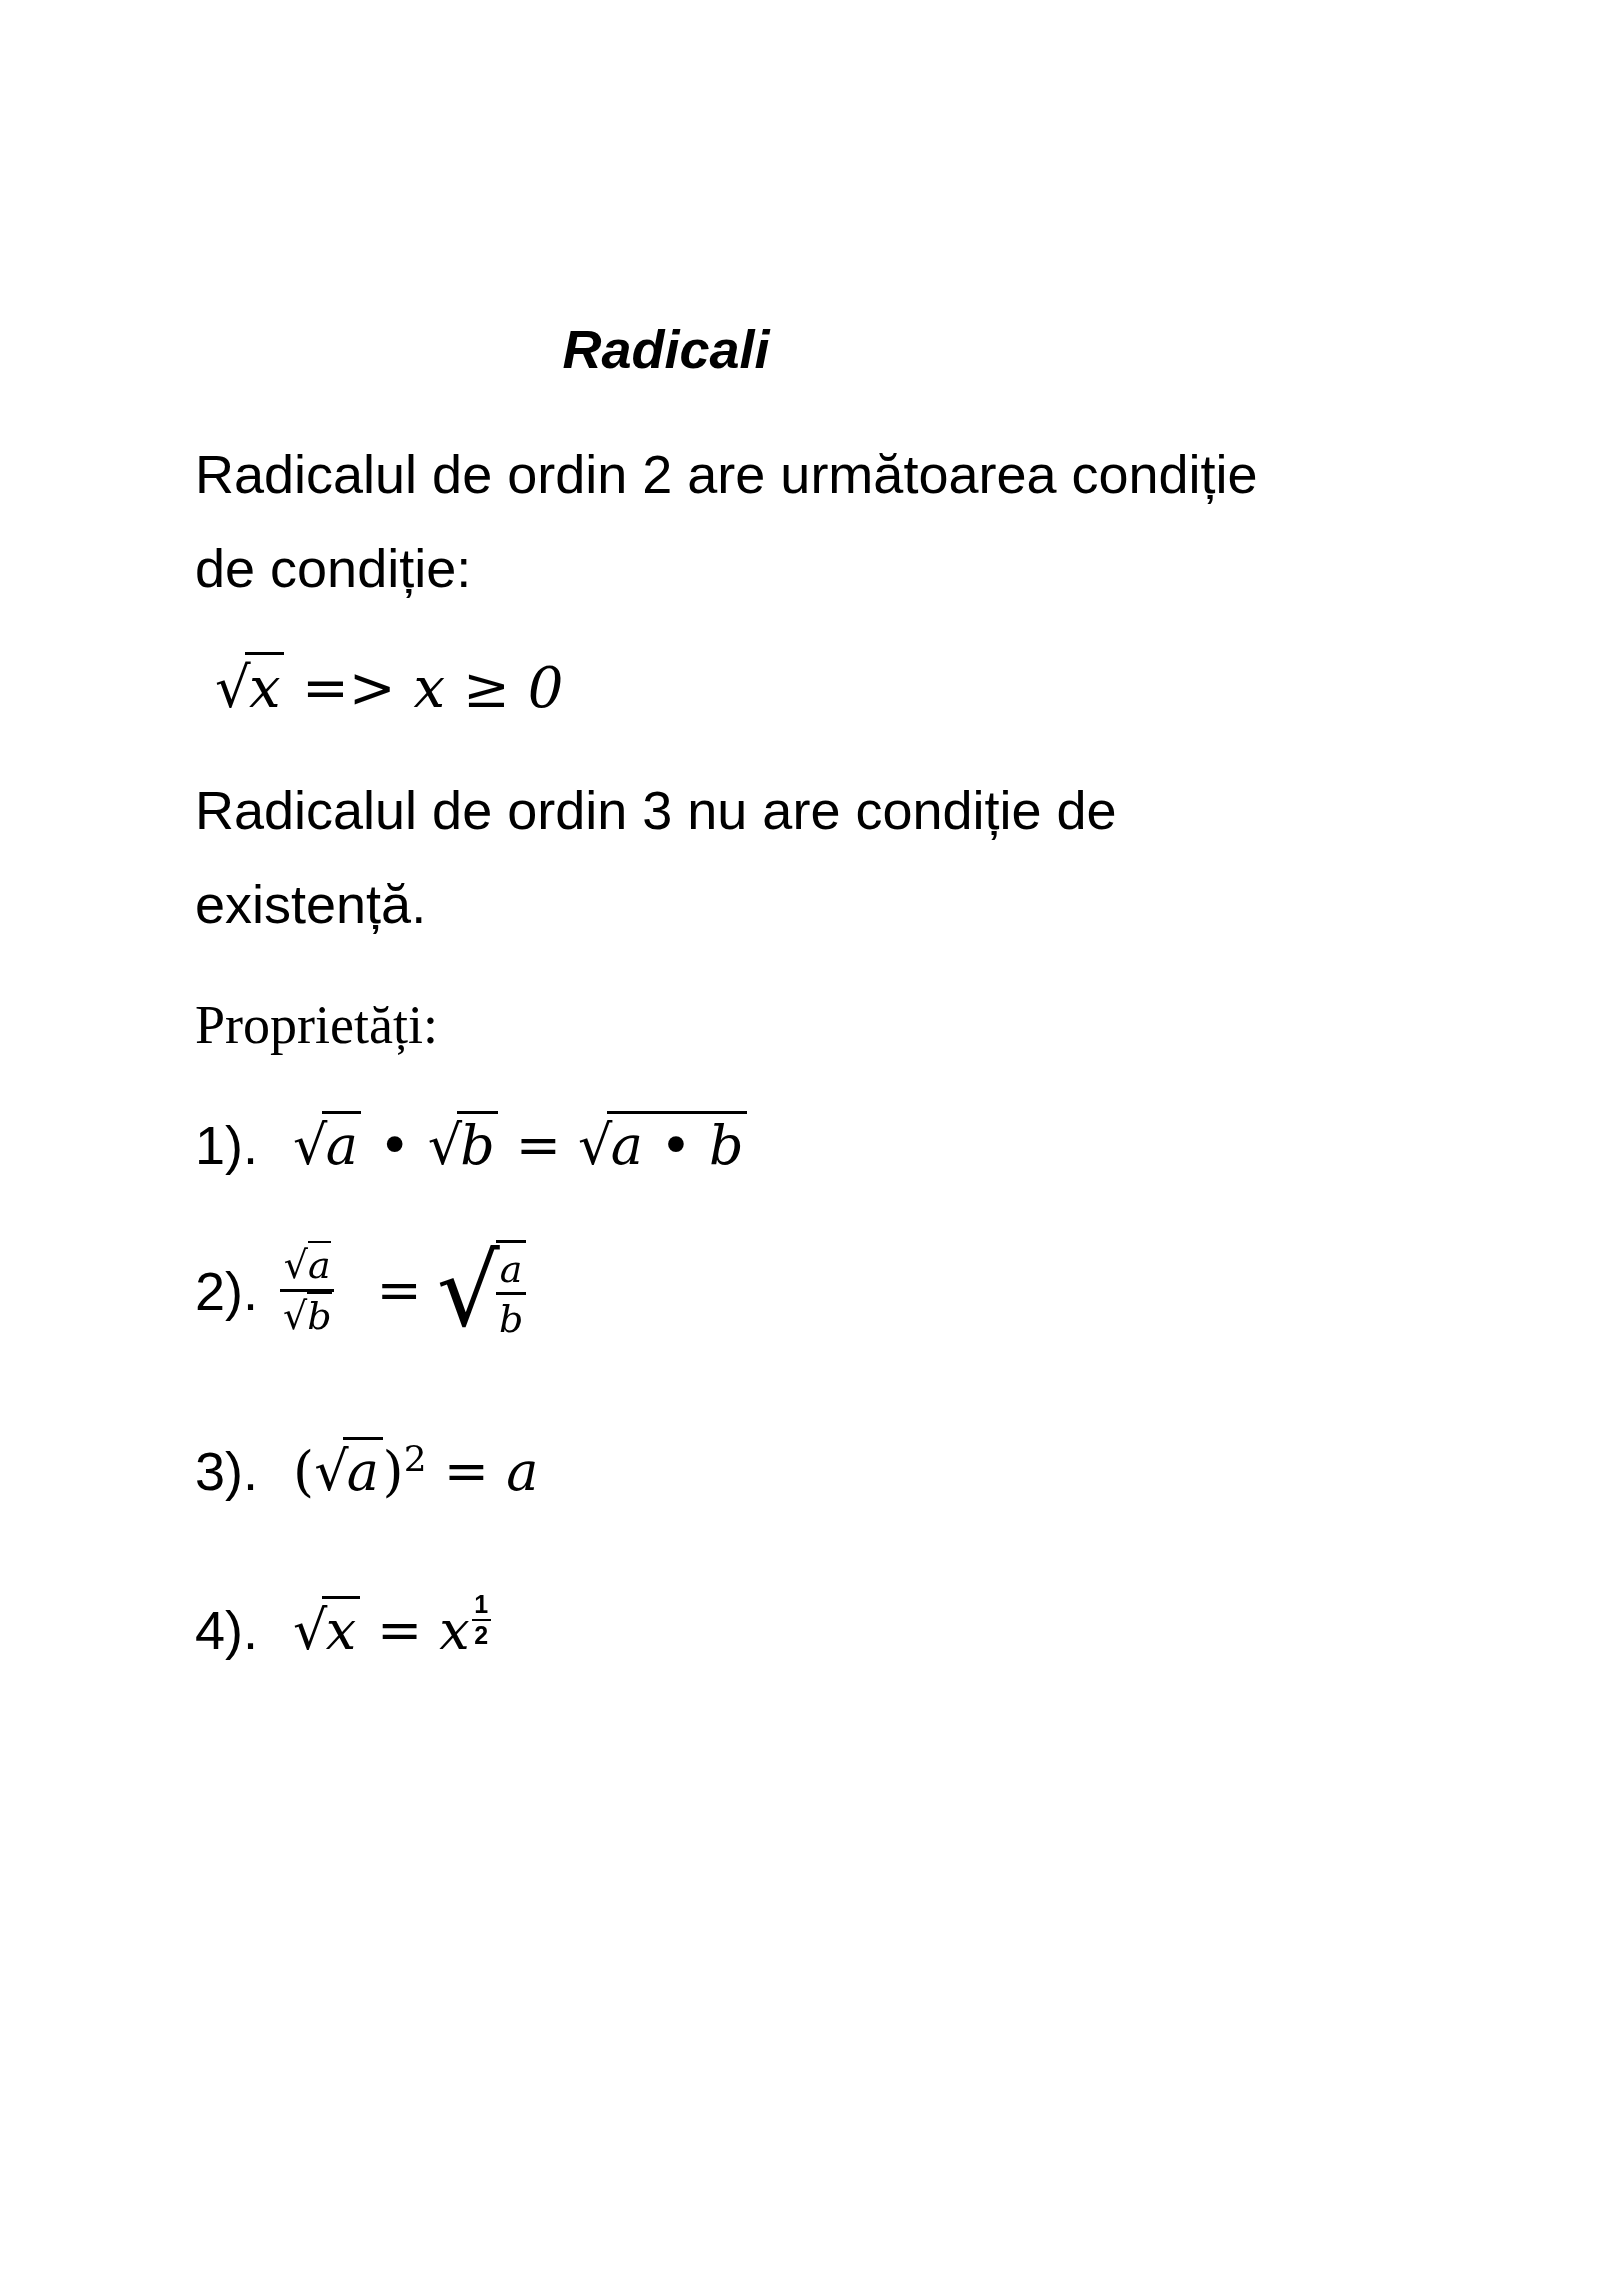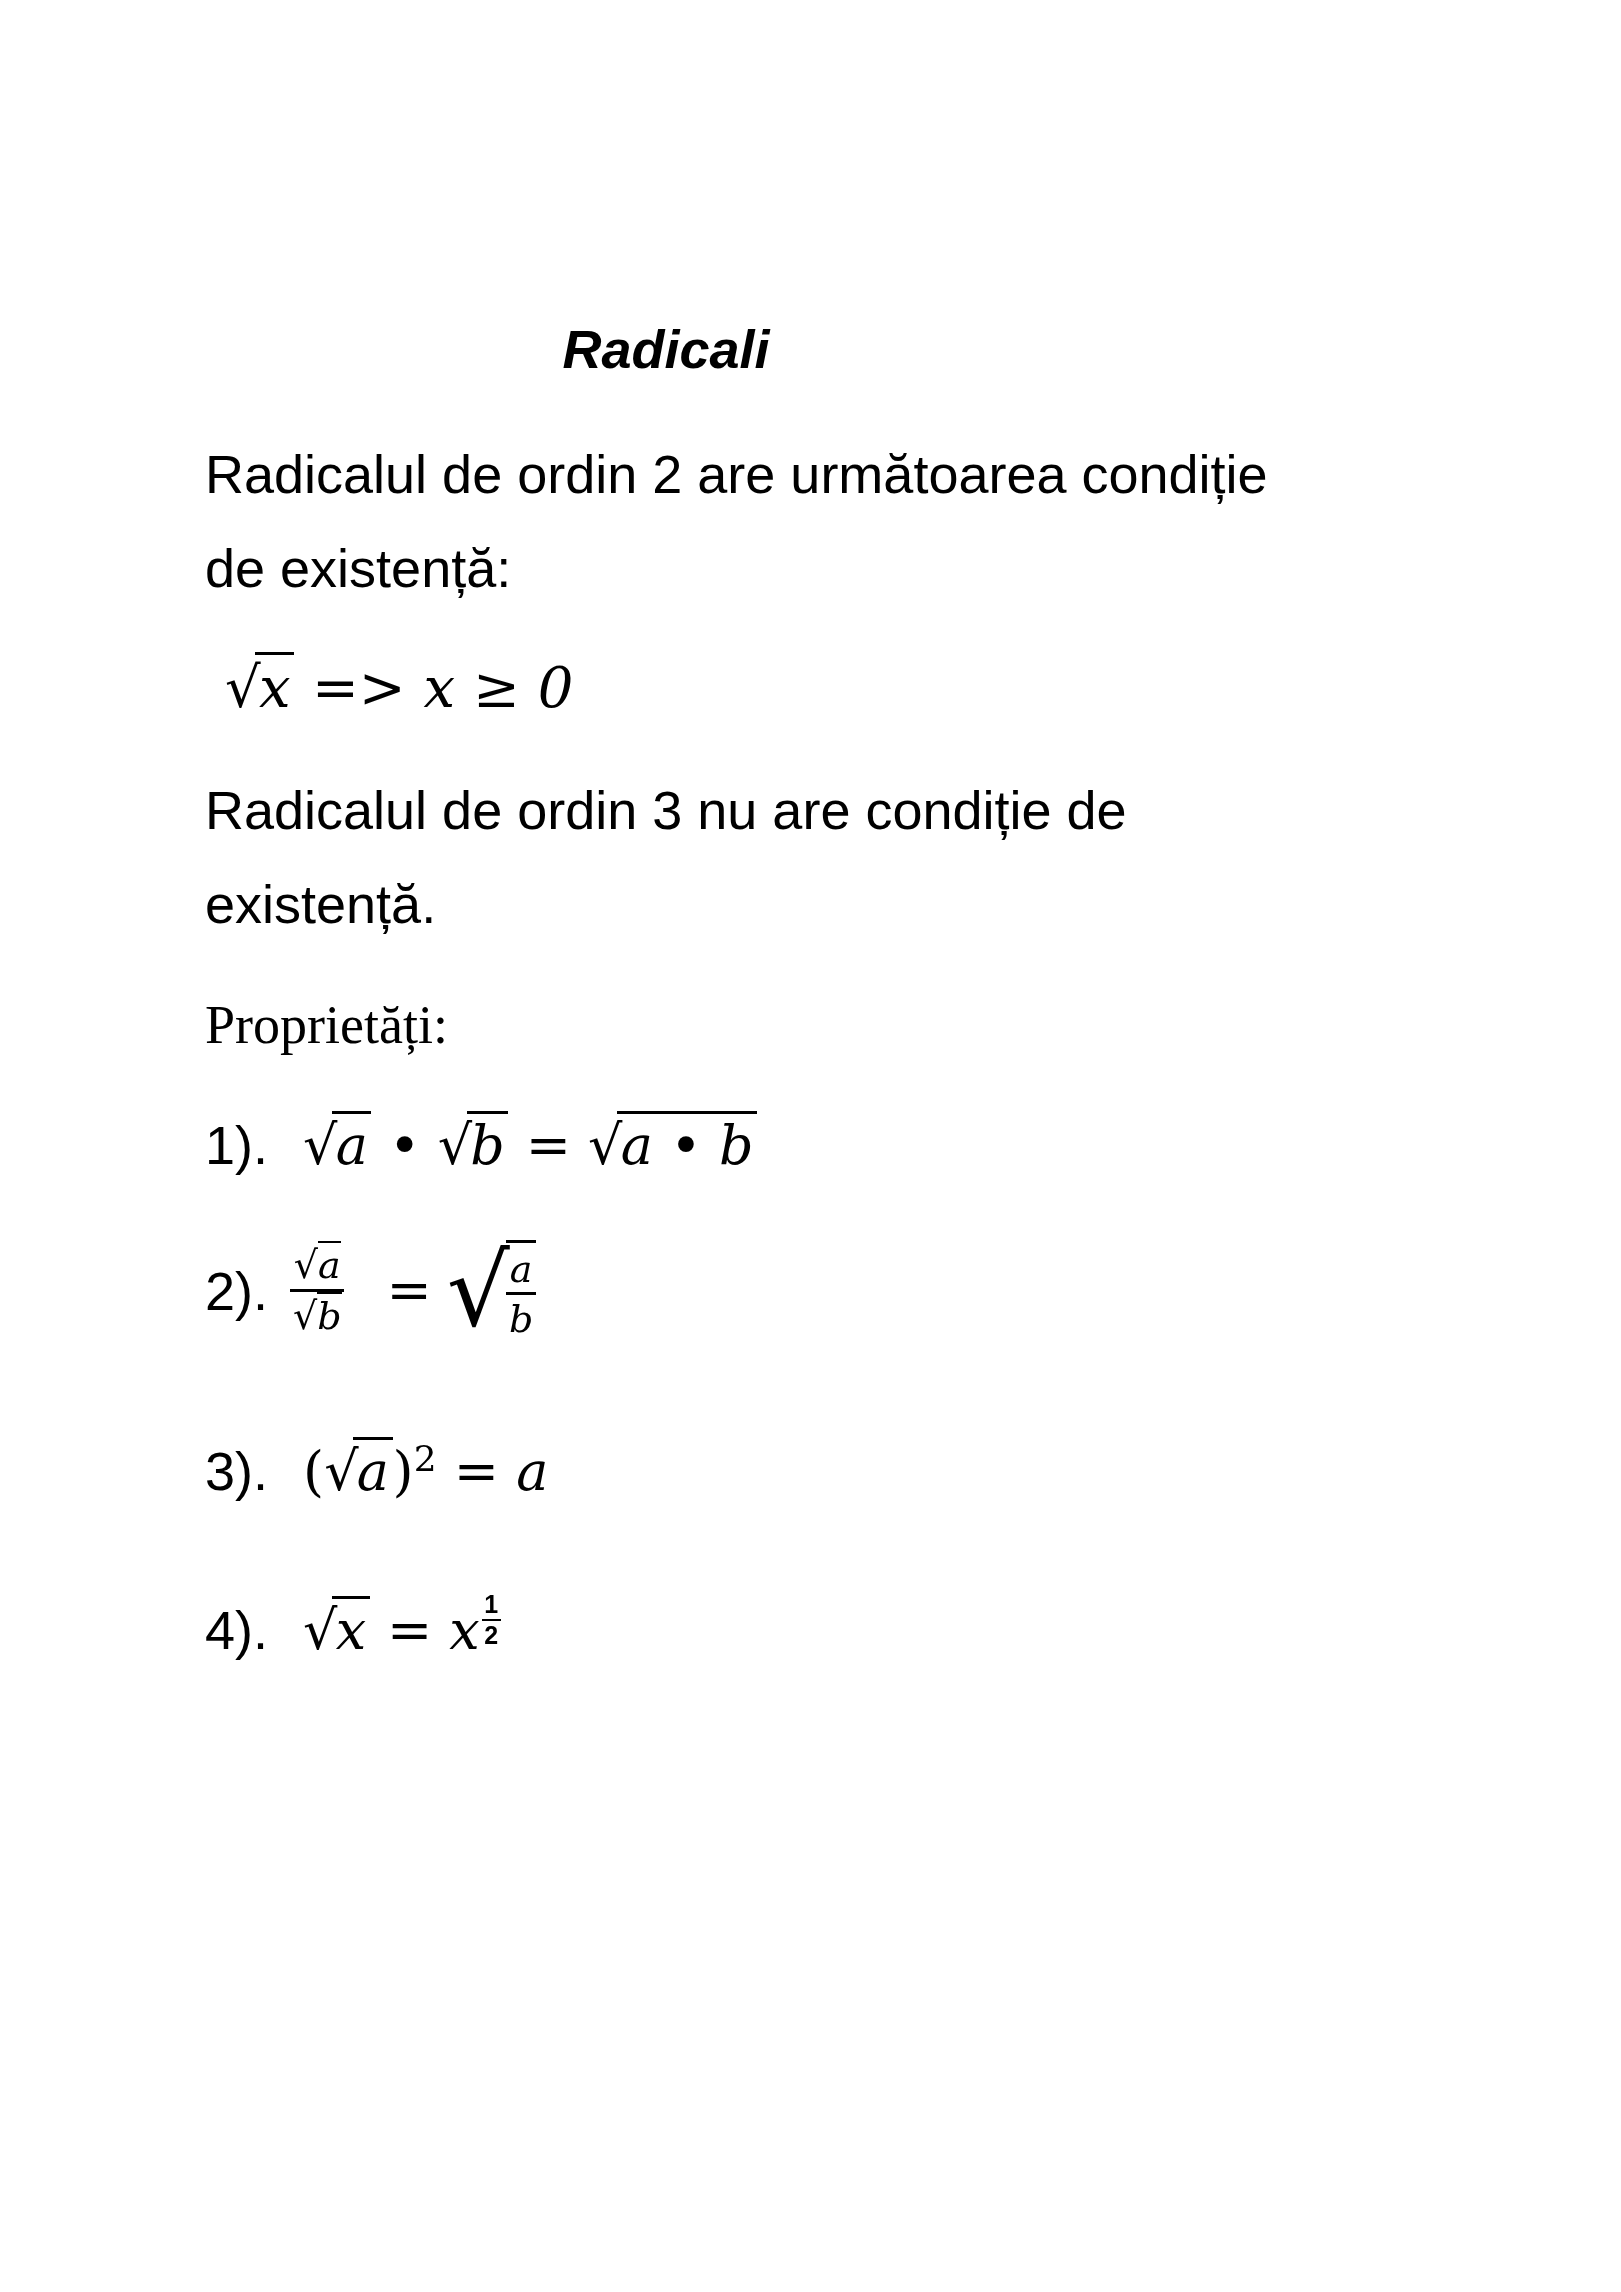--- a/index.html
+++ b/index.html
@@ -1,19 +1,19 @@
 <!DOCTYPE html>
 <html style="font-size:14.3px"><head>
 <meta charset="utf-8">
 <style>
   html, body { margin:0; padding:0; background:#ffffff; }
   body { width:1621px; height:2293px; position:relative; overflow:hidden; color:#000; }
   .title { position:absolute; left:0; width:1332px; top:318px; text-align:center;
     font-family:"Liberation Sans", sans-serif; font-weight:bold; font-style:italic; font-size:54px; }
-  .txt { position:absolute; left:205px; font-family:"Liberation Sans", sans-serif; font-size:54px; white-space:nowrap; }
+  .txt { position:absolute; left:195px; font-family:"Liberation Sans", sans-serif; font-size:54px; white-space:nowrap; }
   .math { font-family:"DejaVu Serif", serif; font-style:italic;margin-left:20px; }
   .up { font-style:normal; }
   .rad { display:inline-block; position:relative; }
   .rad .sym { font-style:normal; font-family:"DejaVu Serif", serif; }
   .over { border-top:3.6px solid #000; padding:0 3.6px; display:inline-block; line-height:1; margin-left:-5.4px; padding-top:5.4px; }
   .frac { display:inline-flex; flex-direction:column; align-items:center; vertical-align:middle; font-size:38px; margin:0 7.2px; }
   .frac .n { border-bottom:3.6px solid #000; padding:0 3.6px 1.8px; }
   .frac .d { padding-top:1.8px; }
   .sup { font-size:36px; vertical-align:super; font-style:normal; }
   .supfrac { display:inline-flex; flex-direction:column; align-items:center; font-size:25px; font-style:normal;
@@ -21,21 +21,21 @@
   .supfrac .n { border-bottom:2.7px solid #000; padding:0 2.7px; }
   .bigrad { font-size:99px; font-family:"DejaVu Serif", serif; font-style:normal; vertical-align:middle; line-height:1; }
 </style>
 </head>
 <body>
 
 <div>
   <div class="title">Radicali</div>
 
   <div class="txt" style="top:443px;">Radicalul de ordin 2 are următoarea condiție</div>
-  <div class="txt" style="top:537px;">de existență:</div>
+  <div class="txt" style="top:537px;">de condiție:</div>
 
   <div class="txt math" style="top:652px; font-size:56px;">
     <span class="rad"><span class="sym">√</span><span class="over">x</span></span>
     <span class="up">=&gt;</span>
     <span>x ≥ 0</span>
   </div>
 
   <div class="txt" style="top:779px;">Radicalul de ordin 3 nu are condiție de</div>
   <div class="txt" style="top:873px;">existență.</div>
 

